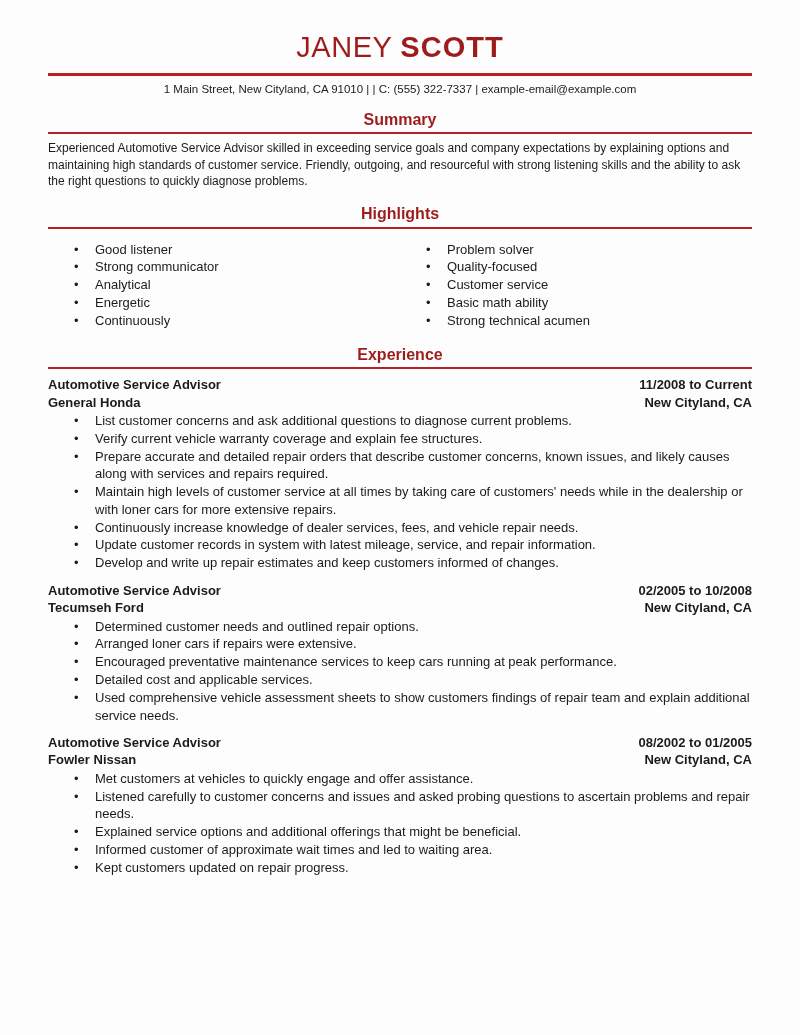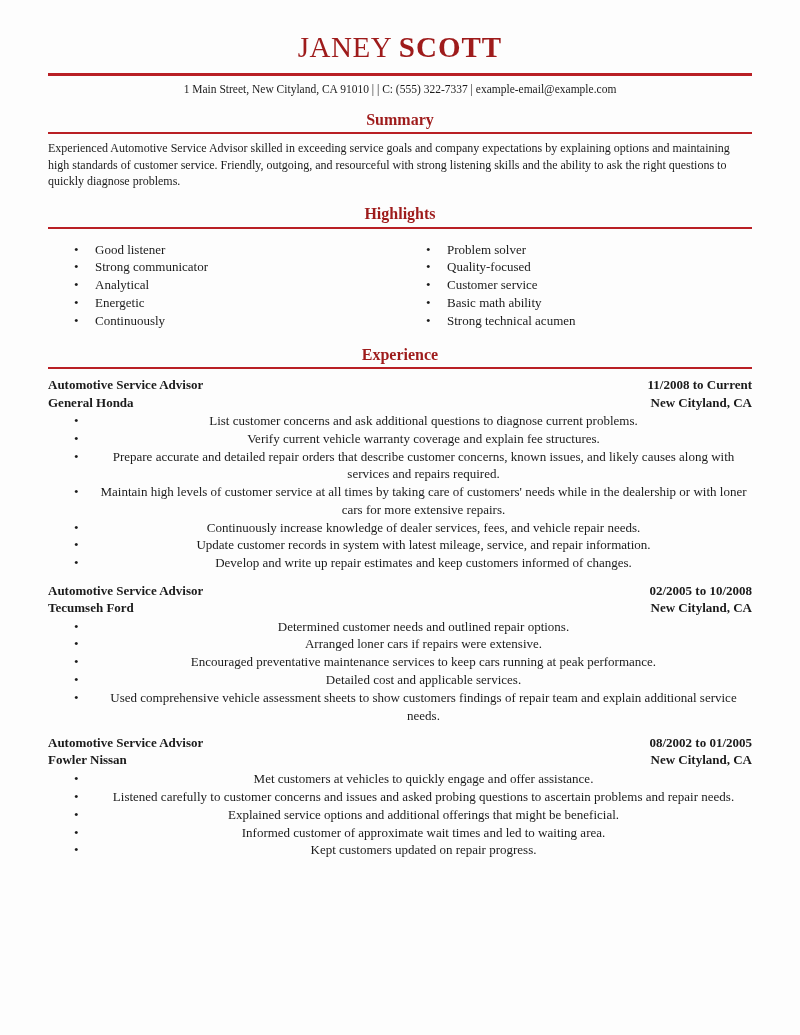--- a/index.html
+++ b/index.html
@@ -14,21 +14,20 @@
     height: 1035px;
     background: #fdfdfd;
     font-family: "Liberation Sans", "DejaVu Sans", sans-serif;
     color: var(--text-black);
   }
   .page {
     width: 800px;
     height: 1035px;
     padding: 28px 48px 0 48px;
     overflow: hidden;
-    font-family: Liberation Serif, serif;
   }
   
   .name {
     text-align: center;
     color: var(--accent-red);
     font-size: 29px;
     letter-spacing: 0.5px;
     margin: 4px 0 9px 0;
     line-height: 1.1;
     font-weight: 400;
@@ -76,21 +75,21 @@
   ul.bullets li::before {
     content: "\2022";
     position: absolute;
     left: 26px;
     top: 0;
   }
   
   .hl-cols { display: flex; margin-top: 12px; }
   .hl-cols ul.bullets { margin-top: 0; flex: 0 0 50%; }
   
-  .job { margin-top: 10px; text-align: center; }
+  .job { margin-top: 10px; }
   .job:first-of-type { margin-top: 7px; }
   .job-row {
     display: flex;
     justify-content: space-between;
     font-size: 13px;
     font-weight: 700;
     line-height: 1.34;
   }
   .job ul.bullets { margin-top: 1px; }
 </style>

